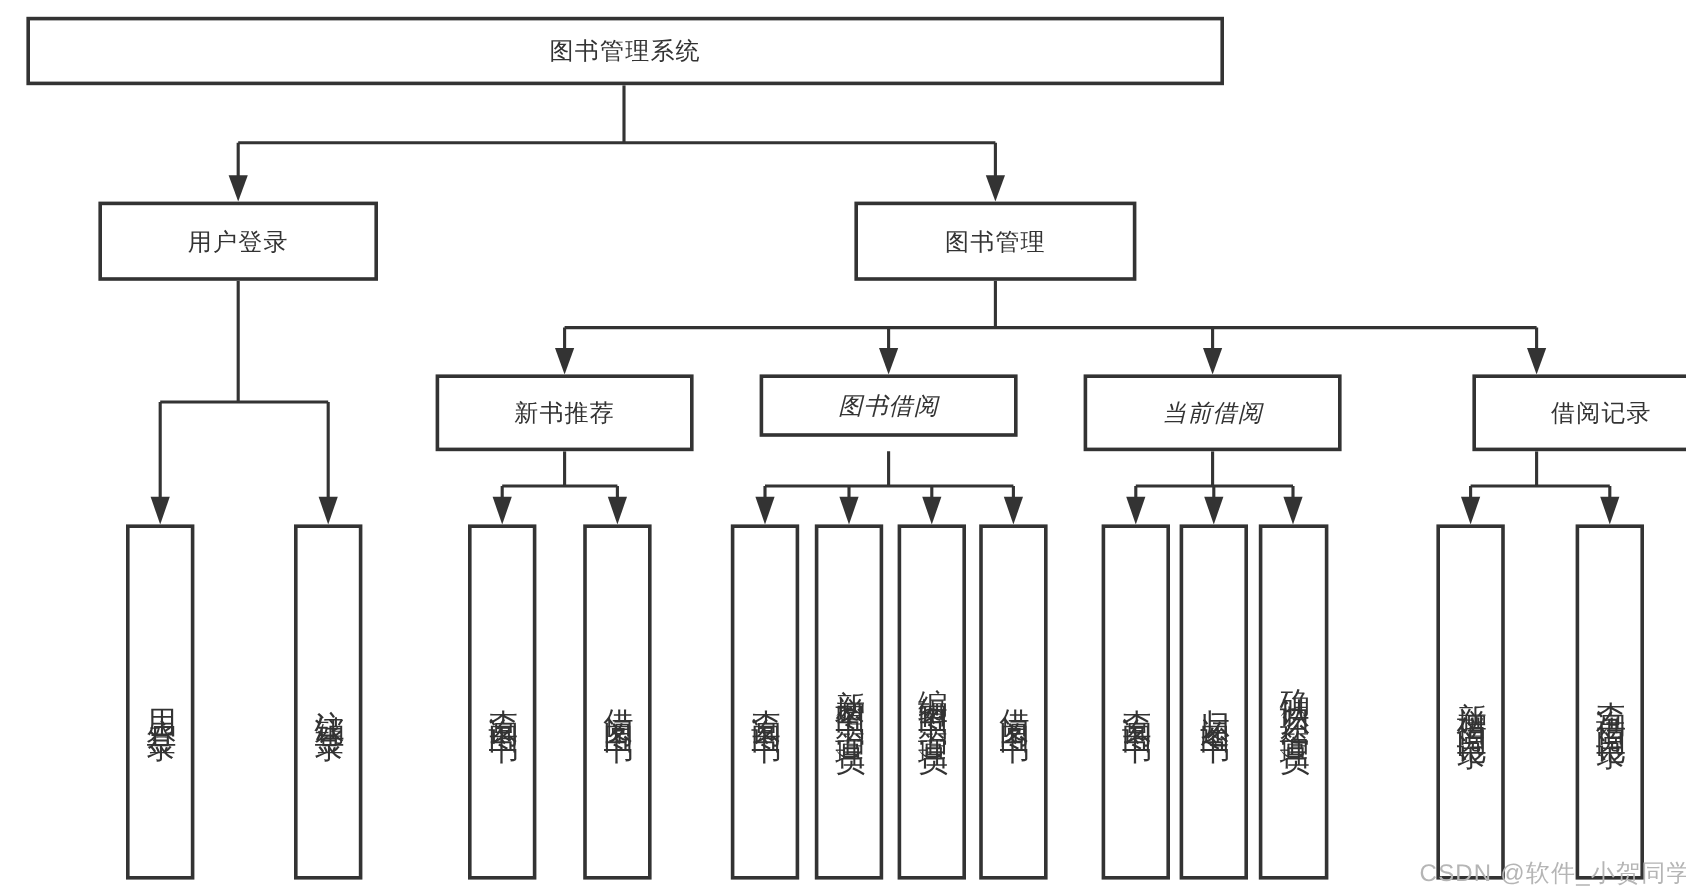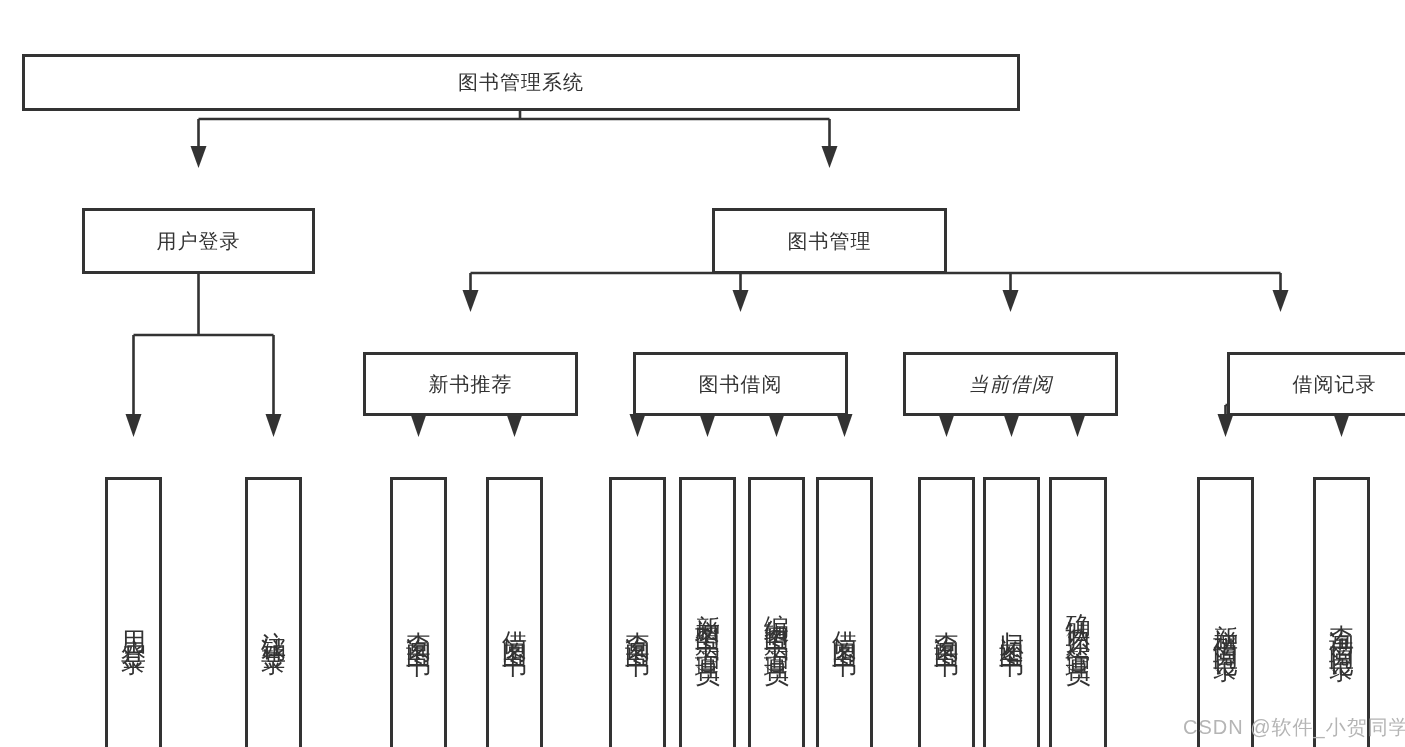--- a/index.html
+++ b/index.html
@@ -34,21 +34,20 @@
     stroke: none;
   }
   .box {
     position: absolute;
     border: 3px solid var(--line-color);
     background: var(--bg-color);
     display: flex;
     align-items: center;
     justify-content: center;
     color: var(--text-color);
-    margin-top: 40px;
   }
   .box.h-label { font-size: 20px; letter-spacing: 1px; }
   .box.leaf span {
     writing-mode: vertical-rl;
     text-orientation: mixed;
     font-size: 25px;
     letter-spacing: 7px;
     line-height: 1;
     white-space: nowrap;
   }
@@ -102,21 +101,21 @@
     <polygon points="1217.5,414 1233.5,414 1225.5,437"></polygon>
     <polygon points="1333.5,414 1349.5,414 1341.5,437"></polygon>
   </svg>
 
   <div class="box h-label" style="left:22px; top:14px; width:998px; height:57px;">图书管理系统</div>
 
   <div class="box h-label" style="left:82px; top:168px; width:233px; height:66px;">用户登录</div>
   <div class="box h-label" style="left:712px; top:168px; width:235px; height:66px;">图书管理</div>
 
   <div class="box h-label" style="left:363px; top:312px; width:215px; height:64px;">新书推荐</div>
-  <div class="box h-label" style="left:633px; top:312px; width:215px; height:64px;">图书借阅</div>
+  <div class="box h-label" style="left:633px; top:312px; width:215px; height:52px;font-style:italic;">图书借阅</div>
   <div class="box h-label" style="left:903px; top:312px; width:215px; height:64px;font-style:italic;">当前借阅</div>
   <div class="box h-label" style="left:1227px; top:312px; width:215px; height:64px;">借阅记录</div>
 
   <div class="box leaf" style="left:105px; top:437px; width:57px; height:296px;">
     <span>用户登录</span>
   </div>
   <div class="box leaf" style="left:245px; top:437px; width:57px; height:296px;">
     <span>注销登录</span>
   </div>
 

